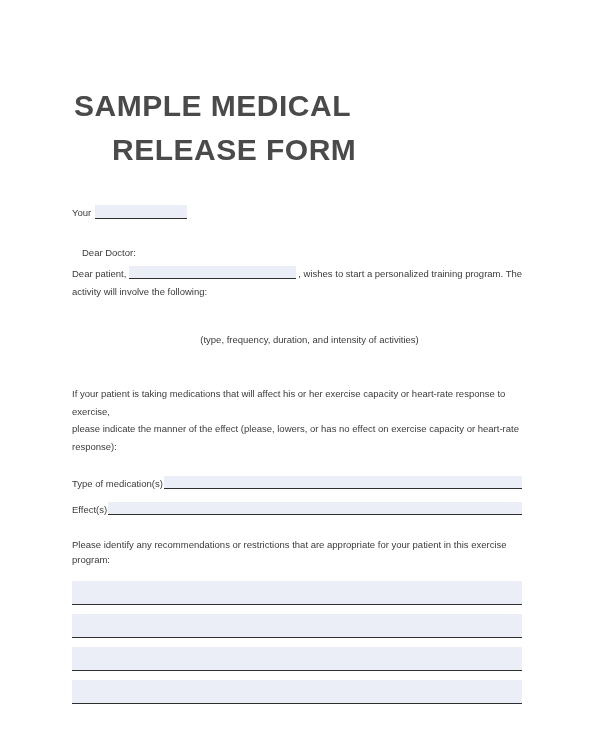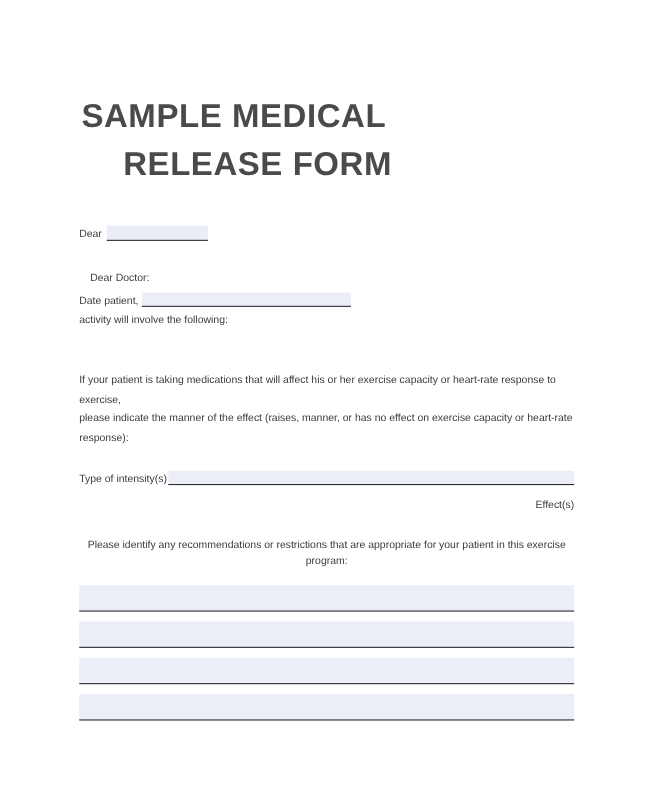--- a/index.html
+++ b/index.html
@@ -105,36 +105,35 @@
     color: #3b3b3b;
   }
 
   .field-row {
     margin-top: 21px;
     font-size: 9.5px;
     color: #3b3b3b;
     display: flex;
     align-items: flex-end;
   }
-  .field-row.tight { margin-top: 13px; flex-direction: column; }
+  .field-row.tight { margin-top: 13px; }
   .field-label { white-space: nowrap; }
   .field-rule {
     flex: 1;
     height: 12px;
     border-bottom: 1px solid #2d2d2d;
     background: #eceef7;
     margin-left: 1px;
   }
 
   .closing-para {
     margin-top: 22px;
     font-size: 9.5px;
     color: #3b3b3b;
     line-height: 1.6;
-    text-align: center;
   }
 
   .blank-lines {
     margin-top: 13px;
   }
   .blank-line {
     height: 23px;
     border-bottom: 1px solid #2d2d2d;
     background: #eceef7;
   }
@@ -147,41 +146,43 @@
 
 <div class="page">
   <div class="doc">
 
     <h1 class="title">
       <div class="title-line-1">SAMPLE MEDICAL</div>
       <div class="title-line-2">RELEASE FORM</div>
     </h1>
 
     <div class="date-row">
-      <span class="date-label">Dear</span>
+      <span class="date-label">Your</span>
       <span class="date-blank"></span>
     </div>
 
     <div class="dear">Dear Doctor:</div>
 
     <div class="patient-row">
-      <span>Date patient,</span>
+      <span>Dear patient,</span>
       <span class="patient-blank"></span>
+      <span>, wishes to start a personalized training program. The</span>
     </div>
 
     <div class="activity-line">activity will involve the following:</div>
 
+    <div class="paren-note">(type, frequency, duration, and intensity of activities)</div>
 
     <div class="para">
       <div>If your patient is taking medications that will affect his or her exercise capacity or heart-rate response to exercise,</div>
-      <div>please indicate the manner of the effect (raises, manner, or has no effect on exercise capacity or heart-rate response):</div>
+      <div>please indicate the manner of the effect (please, lowers, or has no effect on exercise capacity or heart-rate response):</div>
     </div>
 
     <div class="field-row">
-      <span class="field-label">Type of intensity(s)</span>
+      <span class="field-label">Type of medication(s)</span>
       <span class="field-rule"></span>
     </div>
 
     <div class="field-row tight">
       <span class="field-label">Effect(s)</span>
       <span class="field-rule"></span>
     </div>
 
     <div class="closing-para">Please identify any recommendations or restrictions that are appropriate for your patient in this exercise program:</div>
 

